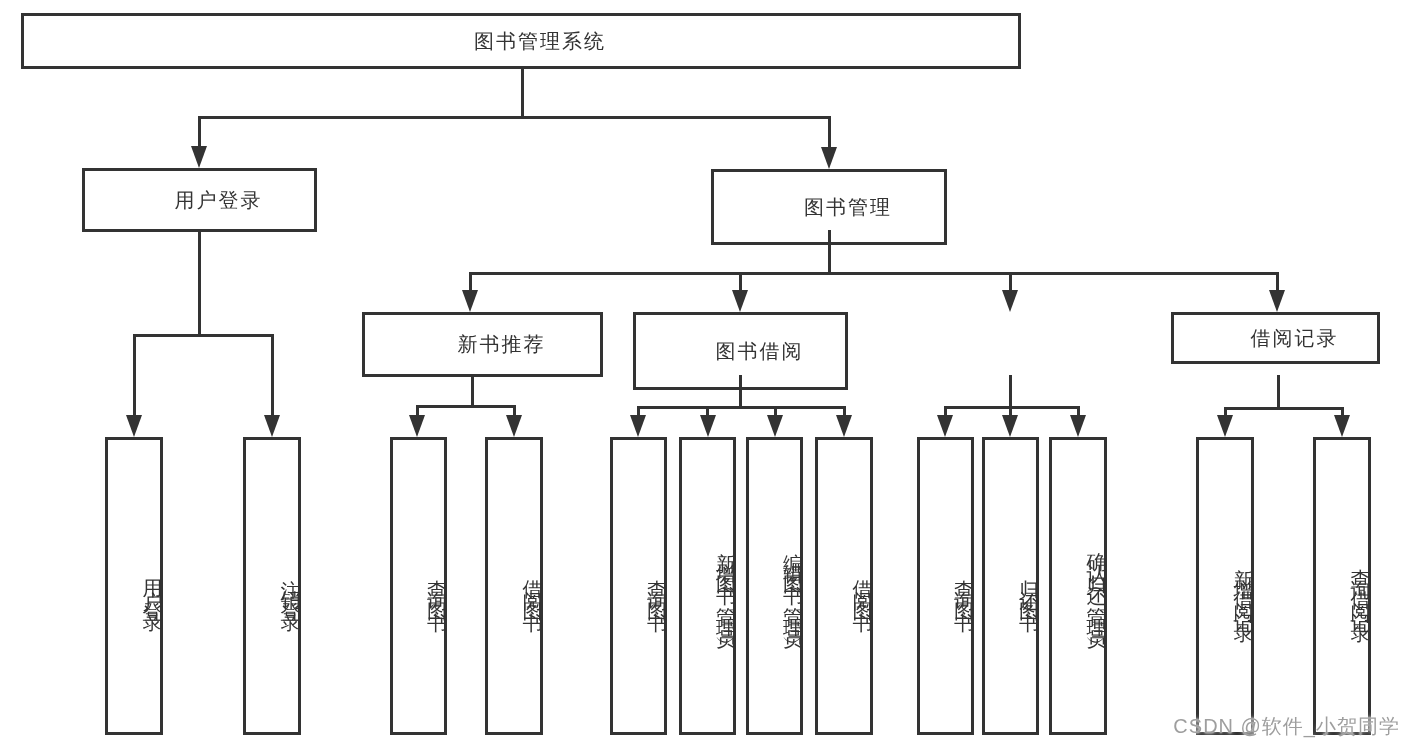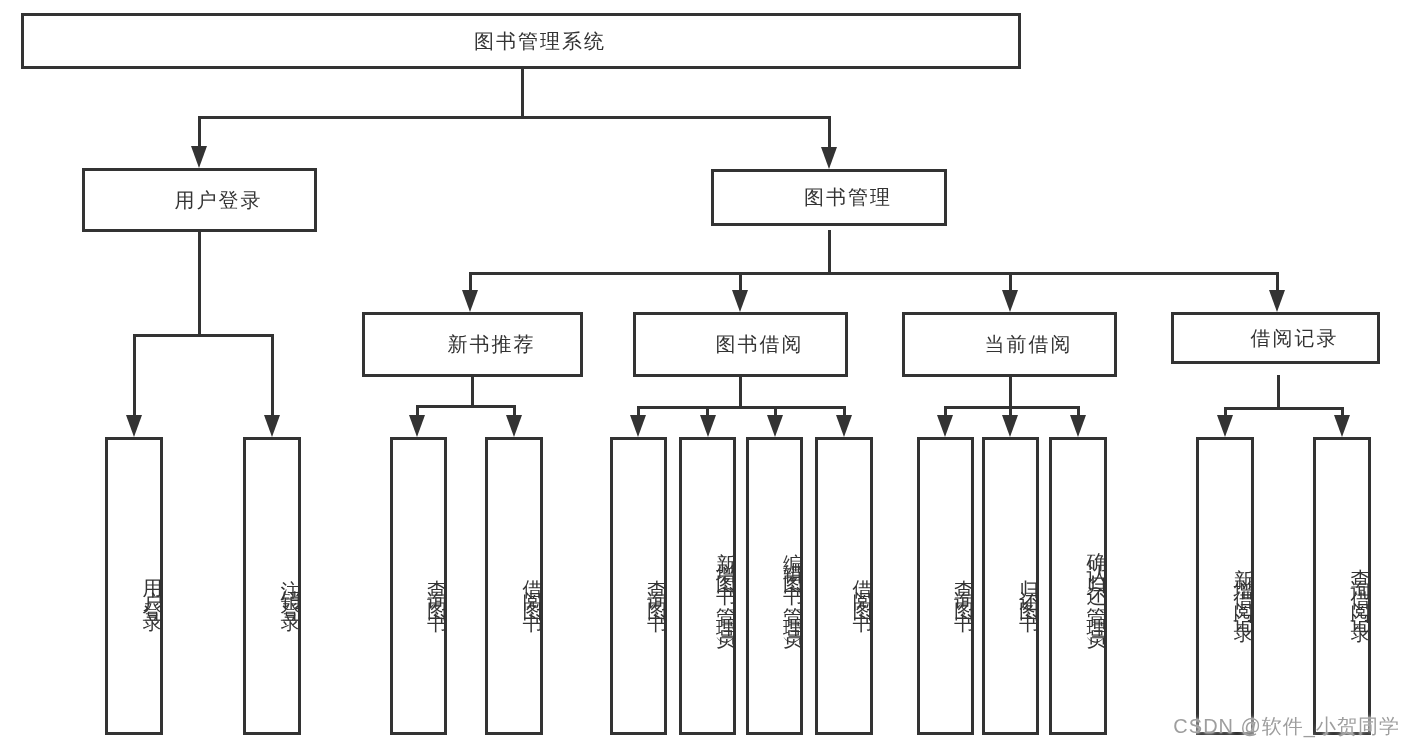--- a/index.html
+++ b/index.html
@@ -72,43 +72,42 @@
   <div class="box hbox" style="left:21px; top:13px; width:1000px; height:56px;">图书管理系统</div>
 
   <div class="line" style="left:520.5px; top:66px; width:3px; height:52px;"></div>
   <div class="line" style="left:197.5px; top:115.5px; width:633px; height:3px;"></div>
   <div class="line" style="left:197.5px; top:115.5px; width:3px; height:33px;"></div>
   <div class="arrow" style="left:191px; top:146px;"></div>
   <div class="line" style="left:827.5px; top:115.5px; width:3px; height:34px;"></div>
   <div class="arrow" style="left:821px; top:147px;"></div>
 
   <div class="box hbox" style="left:82px; top:168px; width:235px; height:64px;">用户登录</div>
-  <div class="box hbox" style="left:711px; top:169px; width:236px; height:57px;">图书管理</div>
+  <div class="box hbox" style="left:711px; top:169px; width:236px; height:76px;">图书管理</div>
 
   <div class="line" style="left:197.5px; top:229px; width:3px; height:107px;"></div>
   <div class="line" style="left:132.5px; top:333.5px; width:141px; height:3px;"></div>
   <div class="line" style="left:132.5px; top:333.5px; width:3px; height:84px;"></div>
   <div class="arrow" style="left:126px; top:415px;"></div>
   <div class="line" style="left:270.5px; top:333.5px; width:3px; height:84px;"></div>
   <div class="arrow" style="left:264px; top:415px;"></div>
 
   <div class="line" style="left:827.5px; top:230px; width:3px; height:44px;"></div>
   <div class="line" style="left:468.5px; top:271.5px; width:810px; height:3px;"></div>
   <div class="line" style="left:468.5px; top:271.5px; width:3px; height:20px;"></div>
   <div class="arrow" style="left:462px; top:290px;"></div>
   <div class="line" style="left:738.5px; top:271.5px; width:3px; height:20px;"></div>
   <div class="arrow" style="left:732px; top:290px;"></div>
   <div class="line" style="left:1008.5px; top:271.5px; width:3px; height:20px;"></div>
   <div class="arrow" style="left:1002px; top:290px;"></div>
   <div class="line" style="left:1275.5px; top:271.5px; width:3px; height:20px;"></div>
   <div class="arrow" style="left:1269px; top:290px;"></div>
 
-  <div class="box hbox" style="left:362px; top:312px; width:221px; height:65px;">新书推荐</div>
-  <div class="box hbox" style="left:633px; top:312px; width:215px; height:65px;">图书借阅</div>
-  <div class="box hbox" style="left:902px; top:312px; width:215px; height:65px;">当前借阅</div>
+  <div class="box hbox" style="left:362px; top:312px; width:241px; height:65px;">新书推荐</div>
+  <div class="box hbox" style="left:633px; top:312px; width:215px; height:78px;">图书借阅</div>
   <div class="box hbox" style="left:1171px; top:312px; width:209px; height:52px;">借阅记录</div>
 
   <div class="line" style="left:470.5px; top:375px; width:3px; height:32px;"></div>
   <div class="line" style="left:415.5px; top:404.5px; width:100px; height:3px;"></div>
   <div class="line" style="left:415.5px; top:404.5px; width:3px; height:13px;"></div>
   <div class="arrow" style="left:409px; top:415px;"></div>
   <div class="line" style="left:512.5px; top:404.5px; width:3px; height:13px;"></div>
   <div class="arrow" style="left:506px; top:415px;"></div>
 
   <div class="line" style="left:738.5px; top:375px; width:3px; height:33px;"></div>

